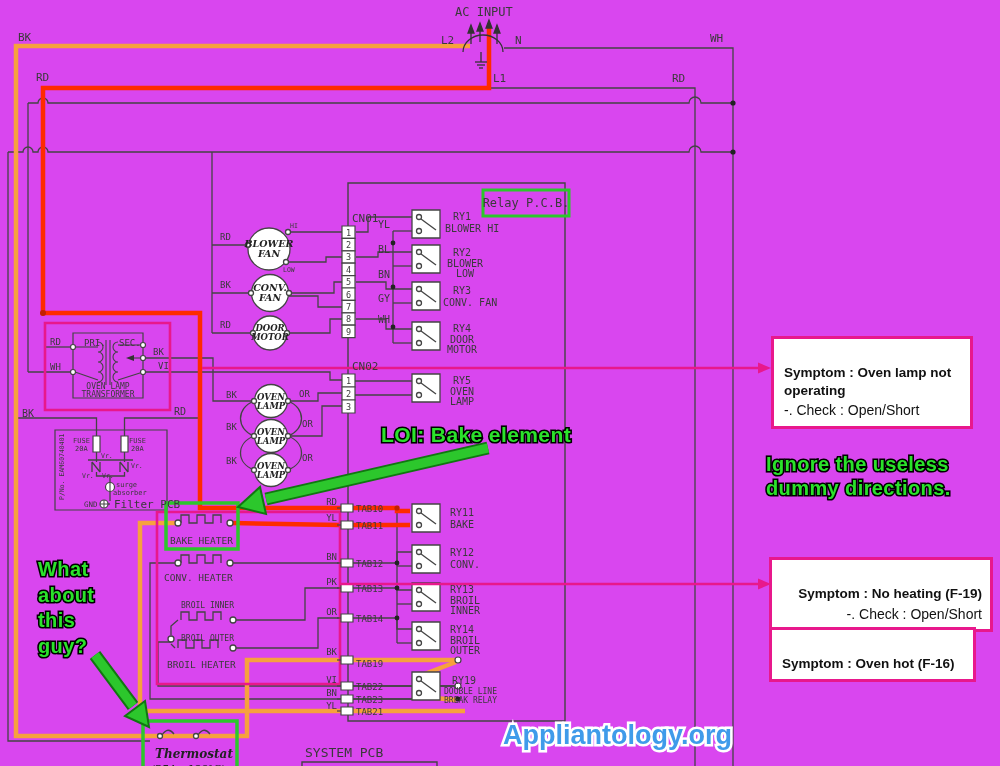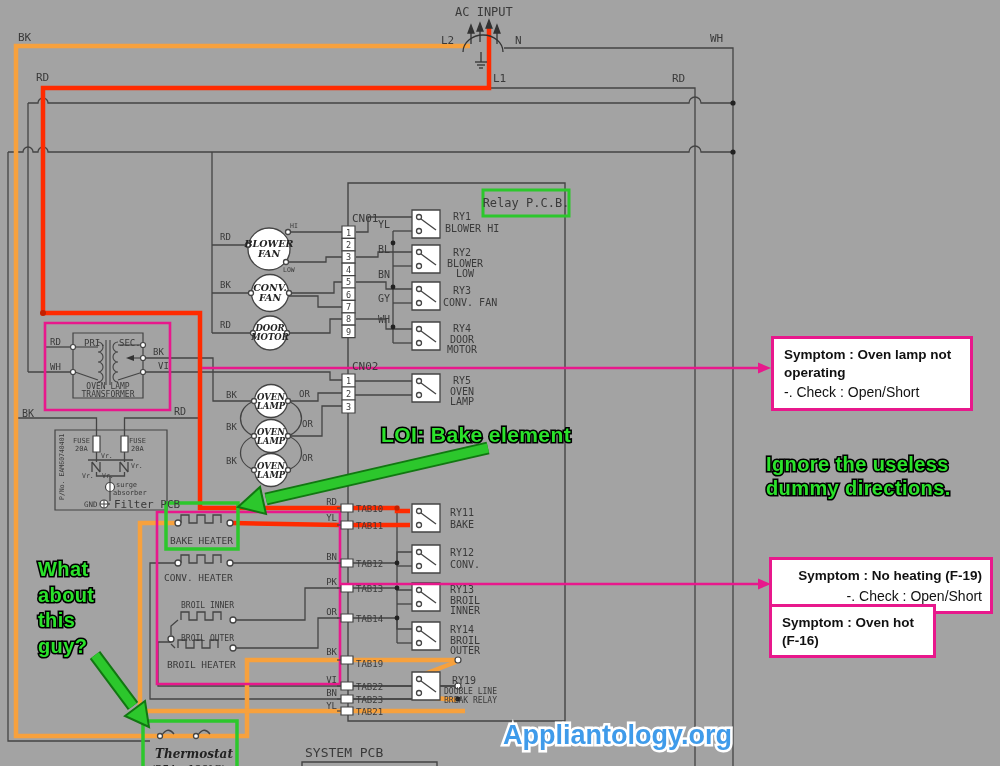--- a/index.html
+++ b/index.html
@@ -1,23 +1,23 @@
 <!DOCTYPE html>
 <html><head>
 <meta charset="utf-8">
 <style>
   html,body{margin:0;padding:0;background:#fff;}
-  #stage{position:relative;width:1000px;height:766px;background:#a3a3a3;overflow:hidden;}
+  #stage{position:relative;width:1000px;height:766px;background:#d946ef;overflow:hidden;}
   svg{position:absolute;left:0;top:0;}
   svg line,svg path,svg rect,svg circle,svg polyline{vector-effect:non-scaling-stroke;}
   .sch{font-family:"DejaVu Sans Mono",monospace;fill:#3a3a3a;}
   .ser{font-family:"DejaVu Serif",serif;font-style:italic;font-weight:bold;fill:#222;}
   .grn{font-family:"Liberation Sans",sans-serif;font-weight:bold;fill:#2be22b;stroke:#000;stroke-width:3.2px;paint-order:stroke;letter-spacing:.4px;}
   .wm{font-family:"Liberation Sans",sans-serif;font-weight:bold;fill:#3f9bea;stroke:#fff;stroke-width:5px;paint-order:stroke;}
-  .sym{position:absolute;background:#fff;border:3px solid #e8188c;font-family:"Liberation Sans",sans-serif;color:#111;padding:7px 8px 6px 10px;box-sizing:border-box;}
+  .sym{position:absolute;background:#fff;border:3px solid #e8188c;font-family:"Liberation Sans",sans-serif;color:#111;padding:25px 8px 6px 10px;box-sizing:border-box;}
   .sym .t{font-weight:bold;font-size:13.5px;line-height:1.3;}
   .sym .c{font-size:14px;margin-top:3px;line-height:1.25;white-space:pre-wrap;}
 </style>
 </head>
 <body>
 
 <div id="stage">
 <svg width="1000" height="766" viewBox="0 0 1000 766">
 
   <g stroke="#444" stroke-width="1.3" fill="none">
@@ -532,16 +532,16 @@
 </svg>
 
   <div class="sym" style="left:771px;top:336px;width:202px;">
     <div class="t">Symptom : Oven lamp not operating</div>
     <div class="c">-. Check : Open/Short</div>
   </div>
   <div class="sym" style="left:769px;top:557px;width:224px;text-align:right;">
     <div class="t">Symptom : No heating (F-19)</div>
     <div class="c">-. Check : Open/Short</div>
   </div>
-  <div class="sym" style="left:769px;top:604px;width:167px;">
+  <div class="sym" style="left:769px;top:627px;width:207px;">
     <div class="t">Symptom : Oven hot (F-16)</div>
   </div>
 </div>
 
 </body></html>

